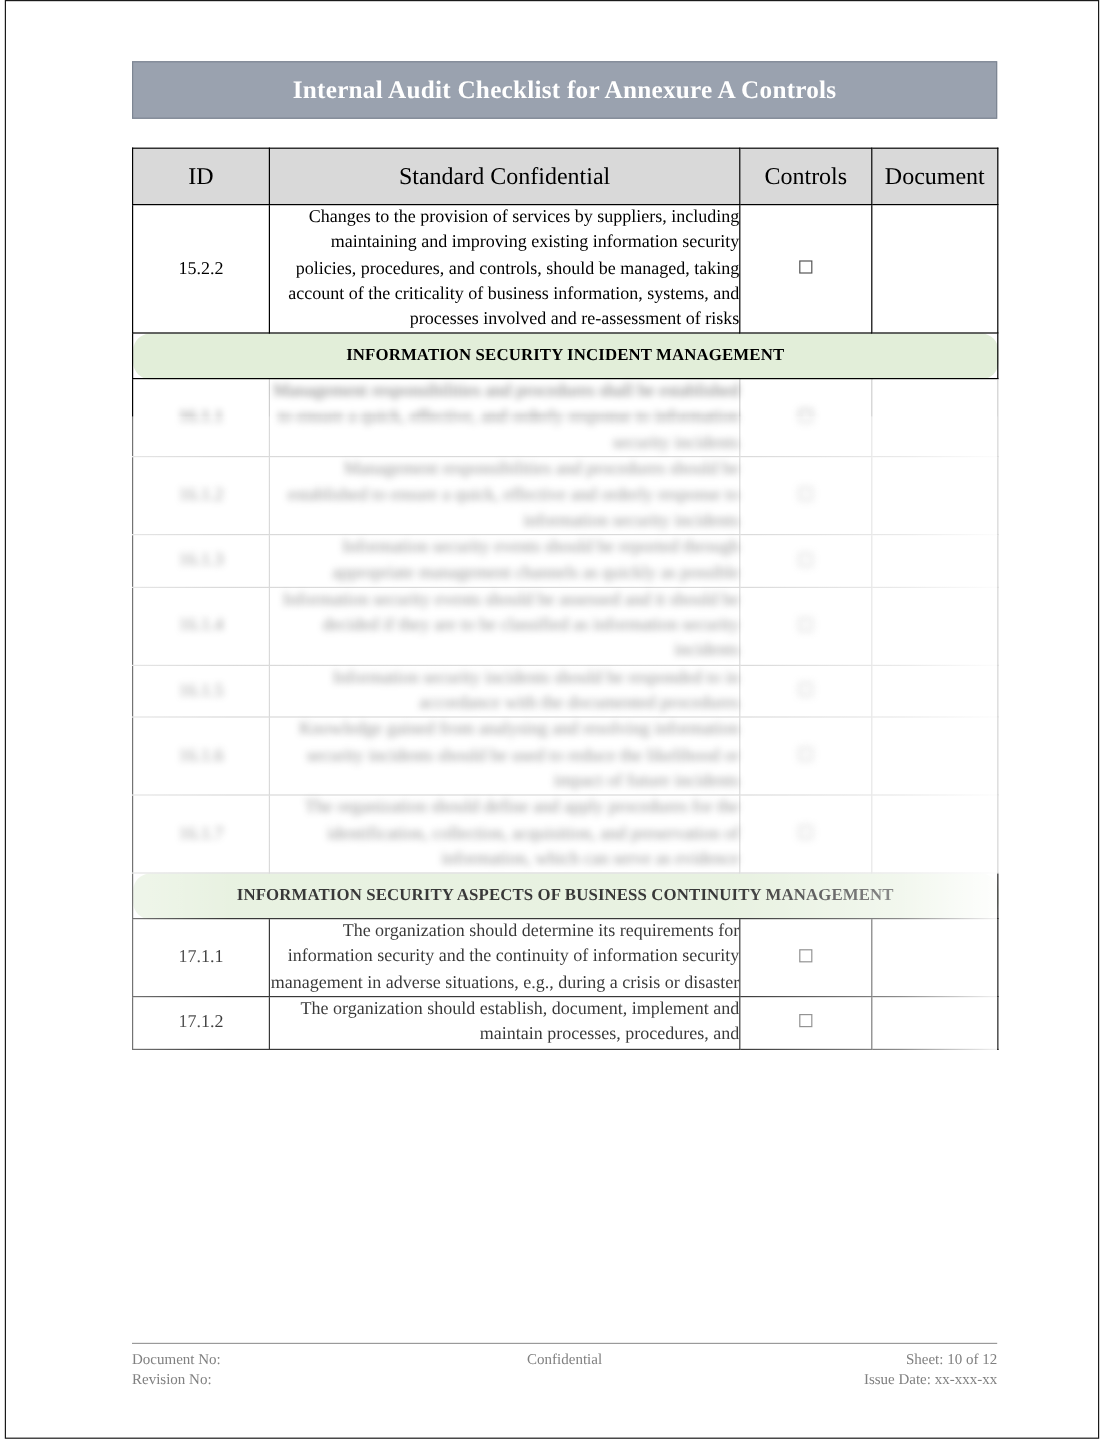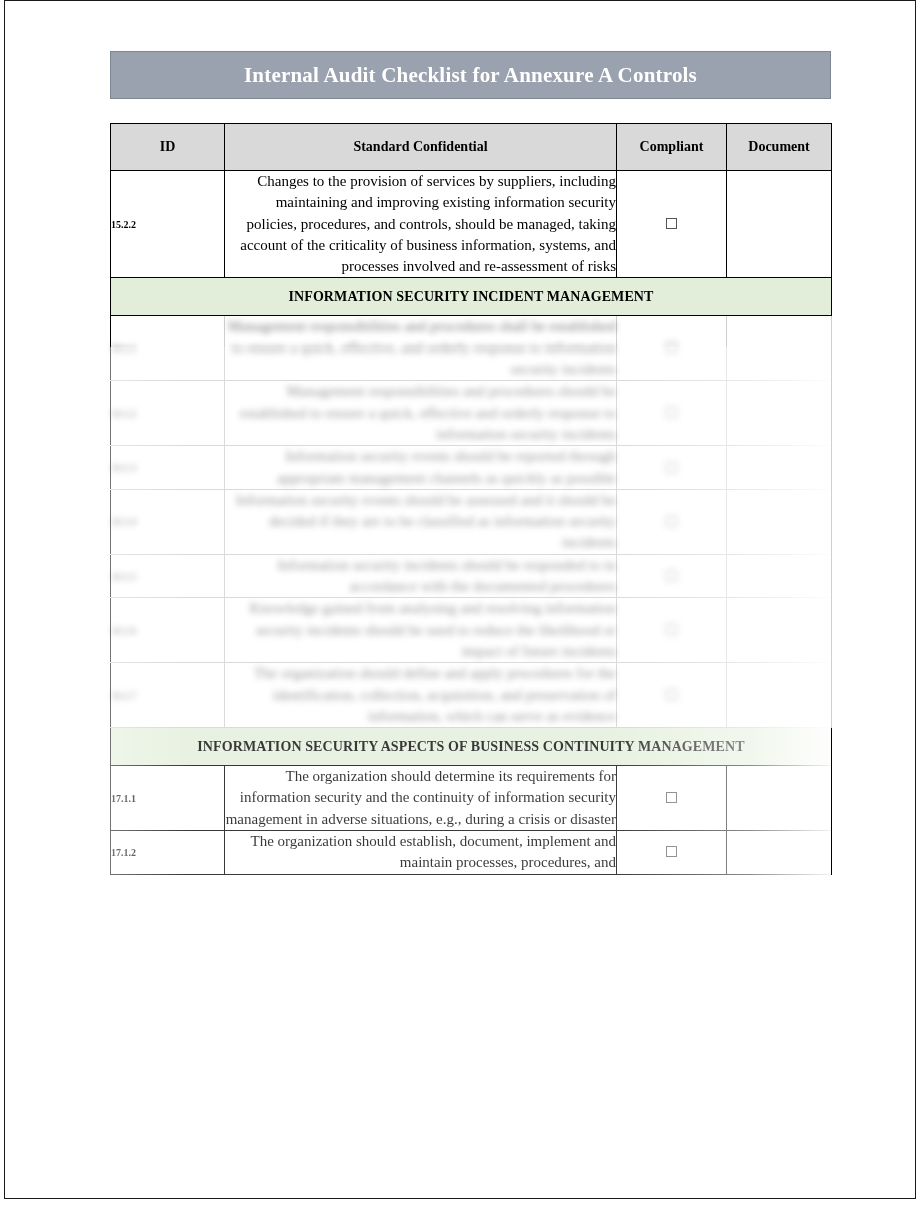--- a/index.html
+++ b/index.html
@@ -60,28 +60,28 @@
     padding: 0;
   }
   col.c-id       { width: 114px; }
   col.c-req      { width: 392px; }
   col.c-comp     { width: 110px; }
   col.c-comments { width: 105px; }
 
   thead th {
     background: #d9d9d9;
     height: 46px;
-    font-size: 14px;
-    font-weight: bold;
+    font-size: 20px;
+    font-weight: normal;
     text-align: center;
   }
   td.id-cell {
-    font-size: 10px;
+    text-align: center;
+    font-size: 15px;
     padding: 6px 4px;
-    font-weight: bold;
   }
   td.req-cell {
     font-size: 15px;
     line-height: 1.42;
     padding: 9px 10px 9px 12px;
     text-align: right;
   }
   td.comp-cell {
     text-align: center;
     vertical-align: middle;
@@ -97,20 +97,21 @@
     background: #ffffff;
     box-sizing: border-box;
   }
   tr.section-row td {
     background: #e2eed9;
     text-align: center;
     font-size: 14px;
     font-weight: bold;
     height: 37px;
     letter-spacing: 0.1px;
+    border-radius: 14px;
   }
   
   tr.blurred td.id-cell .blurwrap,
   tr.blurred td.req-cell .blurwrap,
   tr.blurred td.comp-cell .blurwrap {
     filter: blur(3.2px);
     opacity: 0.55;
     display: block;
   }
   tr.blurred td.comments-cell .blurwrap {
@@ -176,21 +177,21 @@
       <colgroup>
         <col class="c-id">
         <col class="c-req">
         <col class="c-comp">
         <col class="c-comments">
       </colgroup>
       <thead>
         <tr>
           <th>ID</th>
           <th>Standard Confidential</th>
-          <th>Compliant</th>
+          <th>Controls</th>
           <th>Document</th>
         </tr>
       </thead>
       <tbody id="table-body">
           <tr class="control-row">
             <td class="id-cell"><span>15.2.2</span></td>
             <td class="req-cell"><span>Changes to the provision of services by suppliers, including maintaining and improving existing information security policies, procedures, and controls, should be managed, taking account of the criticality of business information, systems, and processes involved and re-assessment of risks</span></td>
             <td class="comp-cell"><span class="checkbox"></span></td>
             <td class="comments-cell"><span></span></td>
           </tr>
@@ -310,14 +311,26 @@
             <td class="comp-cell"><span class="checkbox"></span></td>
             <td class="comments-cell"><span></span></td>
           </tr>
         </tbody>
     </table>
 
   </div>
 
   <div class="blur-overlay"></div>
 
+  <div class="footer">
+    <div class="footer-row">
+      <div class="footer-left">Document No:</div>
+      <div class="footer-mid">Confidential</div>
+      <div class="footer-right">Sheet: 10 of 12</div>
+    </div>
+    <div class="footer-row">
+      <div class="footer-left">Revision No:</div>
+      <div class="footer-mid"></div>
+      <div class="footer-right">Issue Date: xx-xxx-xx</div>
+    </div>
+  </div>
 
 </div>
 
 </body></html>

